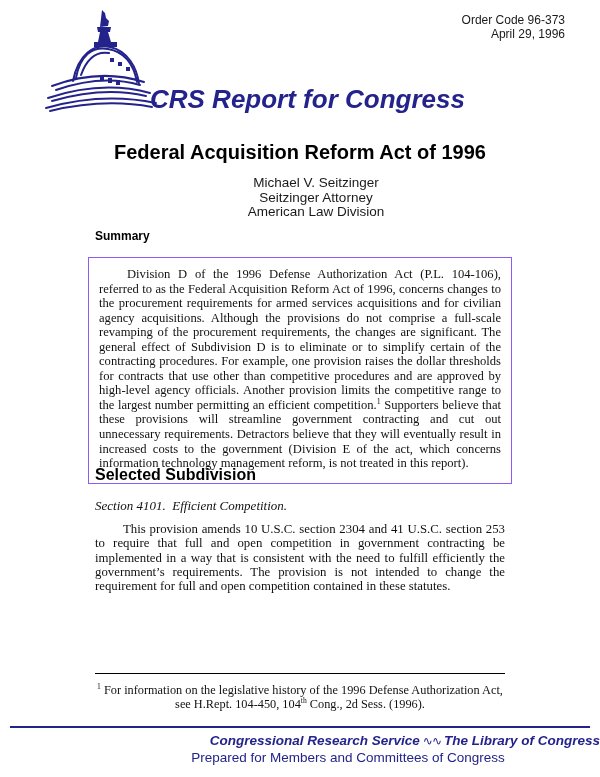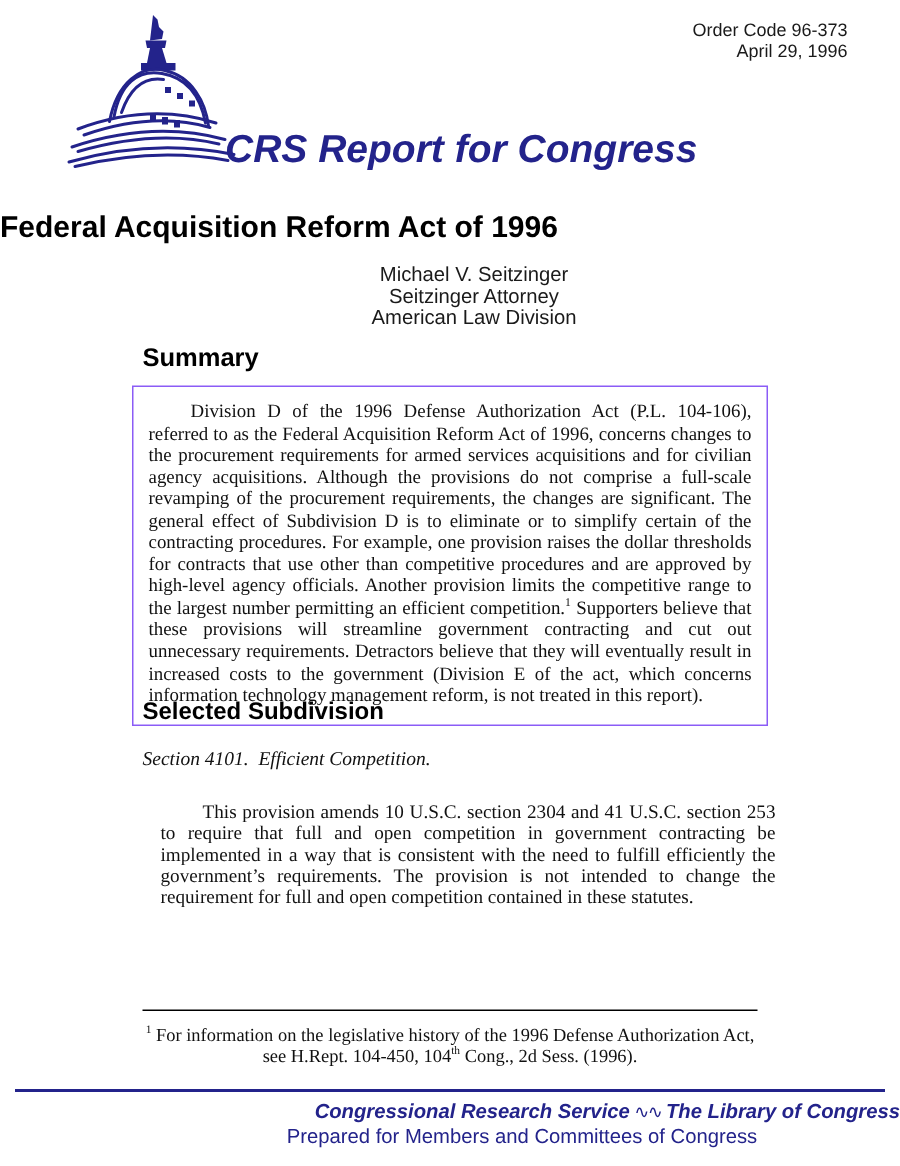--- a/index.html
+++ b/index.html
@@ -17,50 +17,50 @@
   }
   .logo{position:absolute;top:6px;left:42px;width:120px;height:108px;}
   .brand{
     position:absolute;top:84px;left:150px;
     font-family:"Liberation Sans", sans-serif;font-weight:bold;font-style:italic;
     font-size:26px;color:#23238b;letter-spacing:0px;white-space:nowrap;
   }
 
   
   .doc-title{
-    position:absolute;top:141px;left:0;width:600px;text-align:left;
+    position:absolute;top:141px;left:0;width:600px;text-align:center;
     font-family:"Liberation Sans", sans-serif;font-weight:bold;font-size:20px;color:#000;
   }
   .authors{
     position:absolute;top:176px;left:0;width:600px;text-align:center;
     font-family:"Liberation Sans", sans-serif;font-size:13.5px;line-height:14.5px;color:#1a1a1a;padding-left:16px;
   }
 
   
   .summary-heading{
     position:absolute;top:229px;left:95px;
-    font-family:"Liberation Sans", sans-serif;font-weight:bold;font-size:17px;color:#000;
+    font-family:"Liberation Sans", sans-serif;font-weight:bold;font-size:12px;color:#000;
   }
   .summary-box{
     position:absolute;top:257px;left:88px;width:424px;box-sizing:border-box;
     border:1px solid #8b5cf6;padding:9px 10px 12px 10px;
     font-size:12.6px;line-height:14.55px;text-align:justify;color:#111;
   }
   .summary-box p{margin:0;text-indent:28px;}
 
   
   .selected-heading{
     position:absolute;top:466px;left:95px;
     font-family:"Liberation Sans", sans-serif;font-weight:bold;font-size:16px;color:#000;
   }
   .subsection{
     position:absolute;top:498px;left:95px;font-style:italic;font-size:13px;color:#111;
   }
   .body-par{
-    position:absolute;top:522px;left:95px;width:410px;margin:12px;
+    position:absolute;top:522px;left:95px;width:410px;margin:0;
     text-align:justify;text-indent:28px;font-size:12.8px;line-height:14.3px;color:#111;
   }
 
   sup{font-size:0.62em;vertical-align:super;line-height:0;}
 
   
   .footnote-rule{position:absolute;top:673px;left:95px;width:410px;border-top:1px solid #000;height:0;}
   .footnote{
     position:absolute;top:683px;left:95px;width:410px;margin:0;
     font-size:12.3px;line-height:14px;text-align:center;color:#111;

